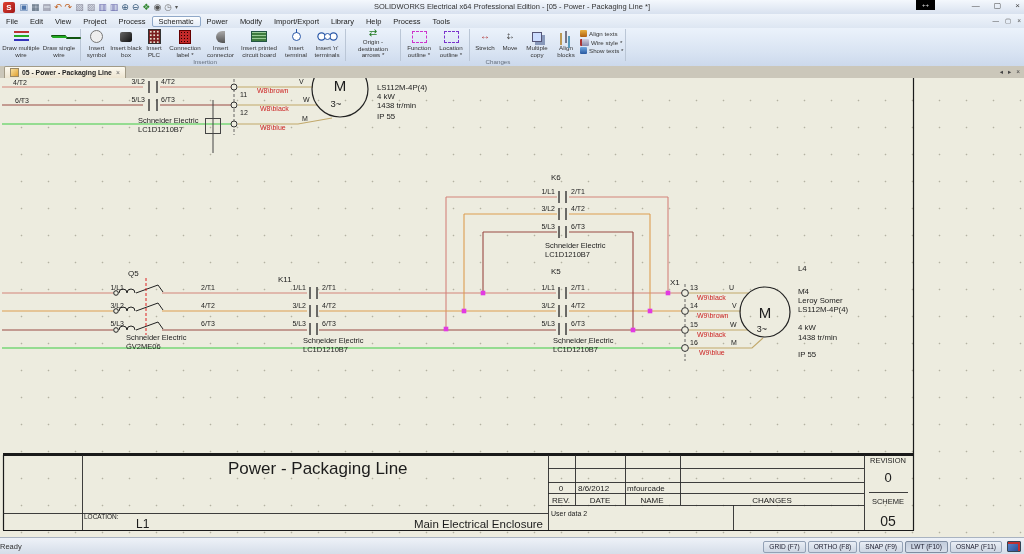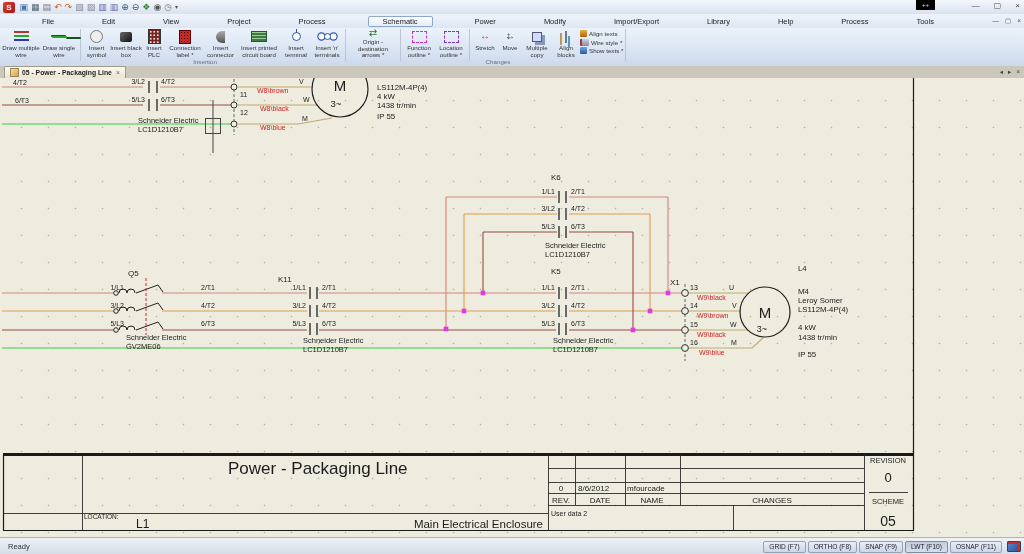--- a/index.html
+++ b/index.html
@@ -14,22 +14,22 @@
   .qat{display:flex;align-items:center;}
   .qi{font-size:9px;line-height:13px;margin:0 1.5px;}
   .wtitle{position:absolute;left:0;right:0;text-align:center;top:2px;pointer-events:none;}
   .artifact{position:absolute;left:916px;top:0;width:19px;height:10px;background:#000;
     color:#ddd;font-size:6px;text-align:center;line-height:10px;}
   .winctl{position:absolute;right:4px;top:1px;display:flex;gap:14px;font-size:8px;color:#444;}
   
   .menubar{position:absolute;top:14px;left:0;width:1024px;height:14px;
     background:linear-gradient(#eff4fb,#dde6f2);display:flex;align-items:center;
     font-size:7.5px;color:#222;}
-  .mitem{padding:1px 6px;border-radius:2px;margin-left:36px;}
-  .mitem.active{background:linear-gradient(#fdfeff,#e3ecf7);border:1px solid #8fa8c8;padding:0 14px;}
+  .mitem{padding:1px 6px;border-radius:2px;}
+  .mitem.active{background:linear-gradient(#fdfeff,#e3ecf7);border:1px solid #8fa8c8;padding:0 6px;}
   .mdictl{position:absolute;right:3px;top:3px;display:flex;gap:6px;font-size:6.5px;color:#555;}
   
   .ribbon{position:absolute;top:28px;left:0;width:1024px;height:38px;
     background:linear-gradient(#ebf2fb,#d8e3f2 65%,#ccd9ec);border-bottom:1px solid #a9b5c6;}
   .rrow{position:absolute;top:0;left:2px;display:flex;align-items:flex-start;height:31px;}
   .rbtn{display:flex;flex-direction:column;align-items:center;justify-content:flex-start;
     font-size:6.2px;line-height:6.6px;color:#333;text-align:center;padding-top:1px;height:30px;}
   .rdiv{width:1px;height:32px;background:#bac6d6;margin:1px 2px;}
   .rgl{position:absolute;top:30px;font-size:6.2px;color:#66707e;text-align:center;}
   .ic{width:18px;height:15px;margin-bottom:1px;display:flex;align-items:center;
@@ -76,21 +76,21 @@
   .tnav{position:absolute;right:4px;top:2px;display:flex;gap:5px;font-size:6.5px;color:#444;}
   
   .canvas{position:absolute;top:78px;left:0;width:1024px;height:459px;
     background:radial-gradient(circle,#b4b2a2 0.7px,transparent 1.1px) ,#edecdf;
     background-size:27px 27px;background-position:8px 9px;}
   .canvas svg{position:absolute;top:0;left:0;}
   
   .statusbar{position:absolute;top:537px;left:0;width:1024px;height:17px;
     background:linear-gradient(#eef2f8,#d4dce8);border-top:1px solid #a9b3c1;
     display:flex;align-items:center;font-size:7.5px;color:#333;}
-  .ready{margin-left:8px;text-align:right;}
+  .ready{text-align:right;}
   .stgl{margin-left:auto;display:flex;align-items:center;gap:2px;margin-right:3px;}
   .sbtn{font-size:6.6px;padding:1.5px 5px;background:linear-gradient(#e9eef5,#cdd6e3);
     border:1px solid #93a1b5;border-radius:2px;color:#223;}
   .sbtn.pressed{background:linear-gradient(#c3cddc,#d6deea);border-color:#7f8da1;}
   .smon{width:12px;height:9px;margin-left:3px;border:1px solid #345;border-radius:1px;
     background:linear-gradient(135deg,#5a8ad0,#2a4a90);box-shadow:inset -2px 2px 0 #c03030;}
   svg text{font-family:"Liberation Sans","DejaVu Sans",sans-serif;fill:#1c1c1c;}
   .red{fill:#cc2222;}
 </style>
 </head>
@@ -108,20 +108,21 @@
     <span class="qi" style="color:#889">▨</span>
     <span class="qi" style="color:#66a">▥</span>
     <span class="qi" style="color:#66a">▥</span>
     <span class="qi" style="color:#357">⊕</span>
     <span class="qi" style="color:#357">⊖</span>
     <span class="qi" style="color:#383">❖</span>
     <span class="qi" style="color:#555">◉</span>
     <span class="qi" style="color:#777">◷</span>
     <span class="qi" style="color:#555;font-size:6px">▾</span>
   </div>
+  <div class="wtitle">SOLIDWORKS Electrical x64 Professional Edition - [05 - Power - Packaging Line *]</div>
   <div class="artifact">++</div>
   <div class="winctl">
     <span>—</span>
     <span>▢</span>
     <span>×</span>
   </div>
 </div>
 
 <div class="menubar">
   <span class="mitem">File</span>

